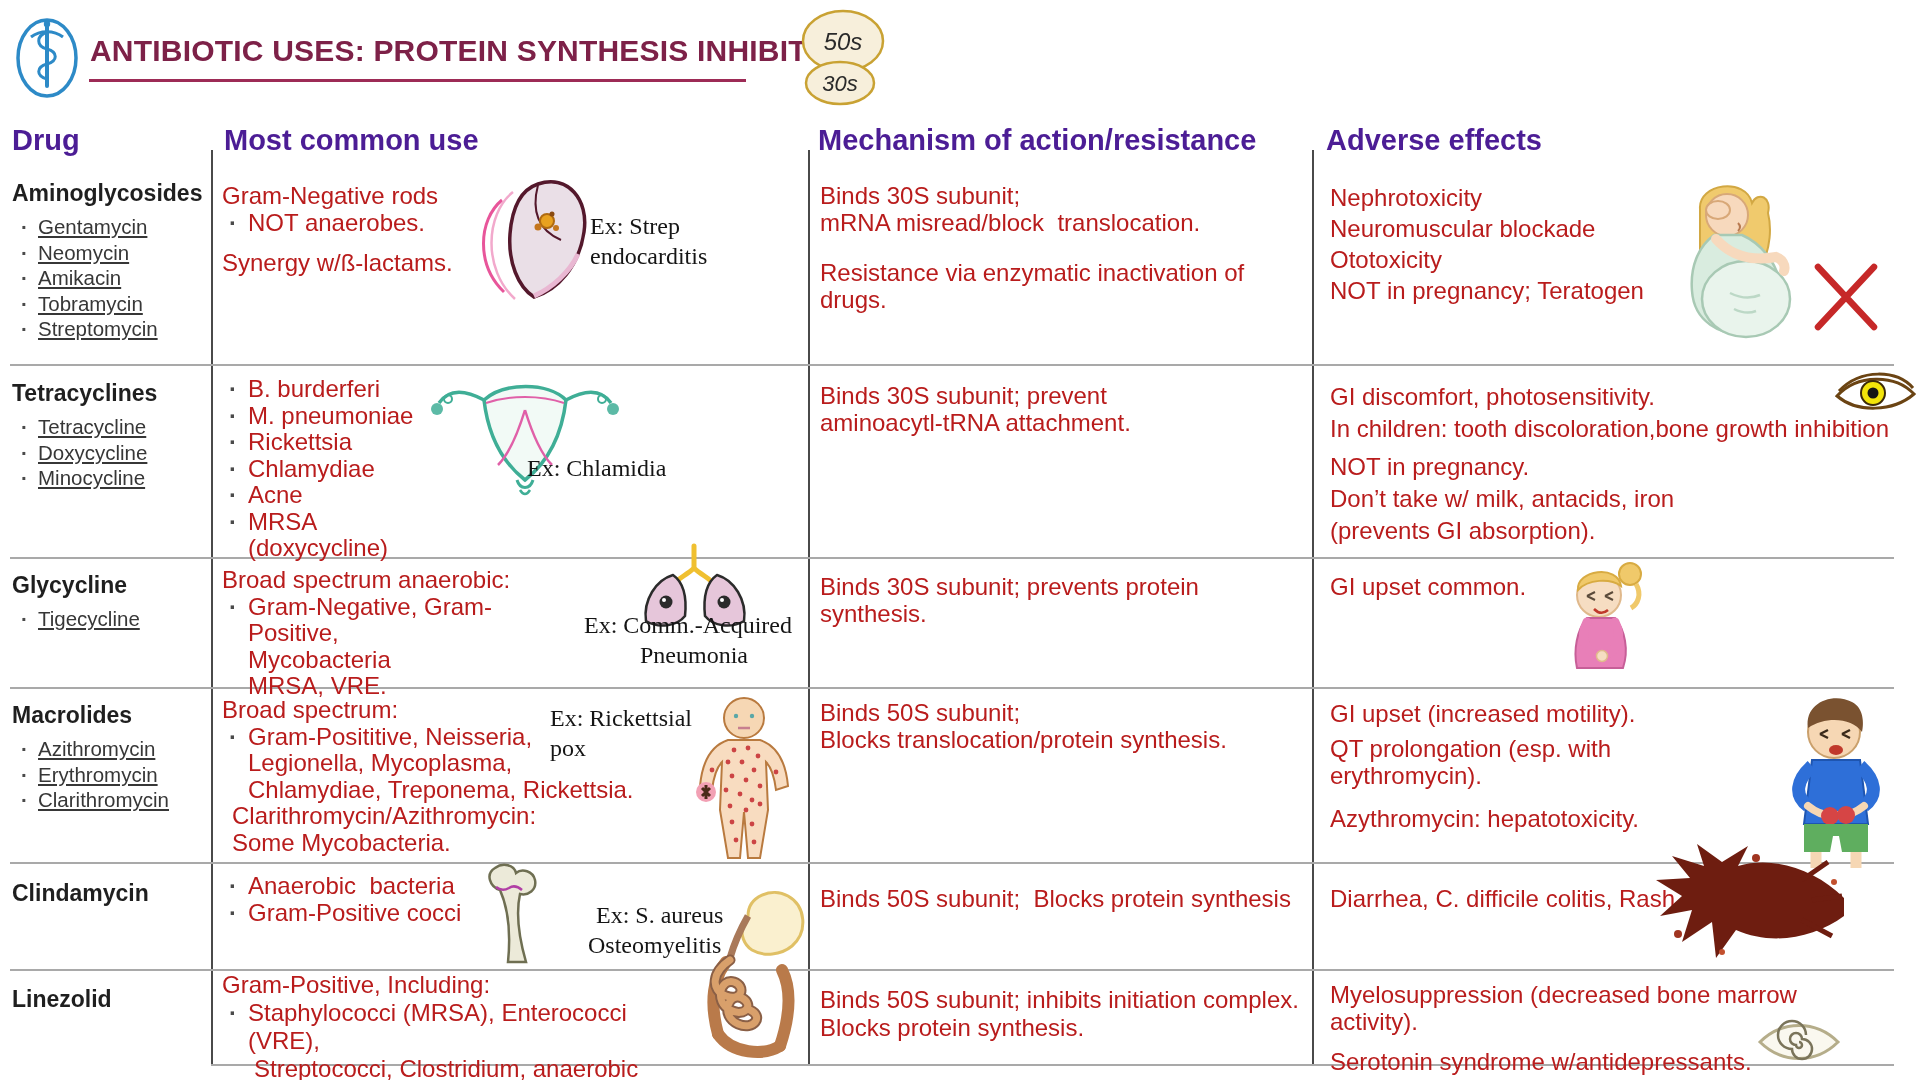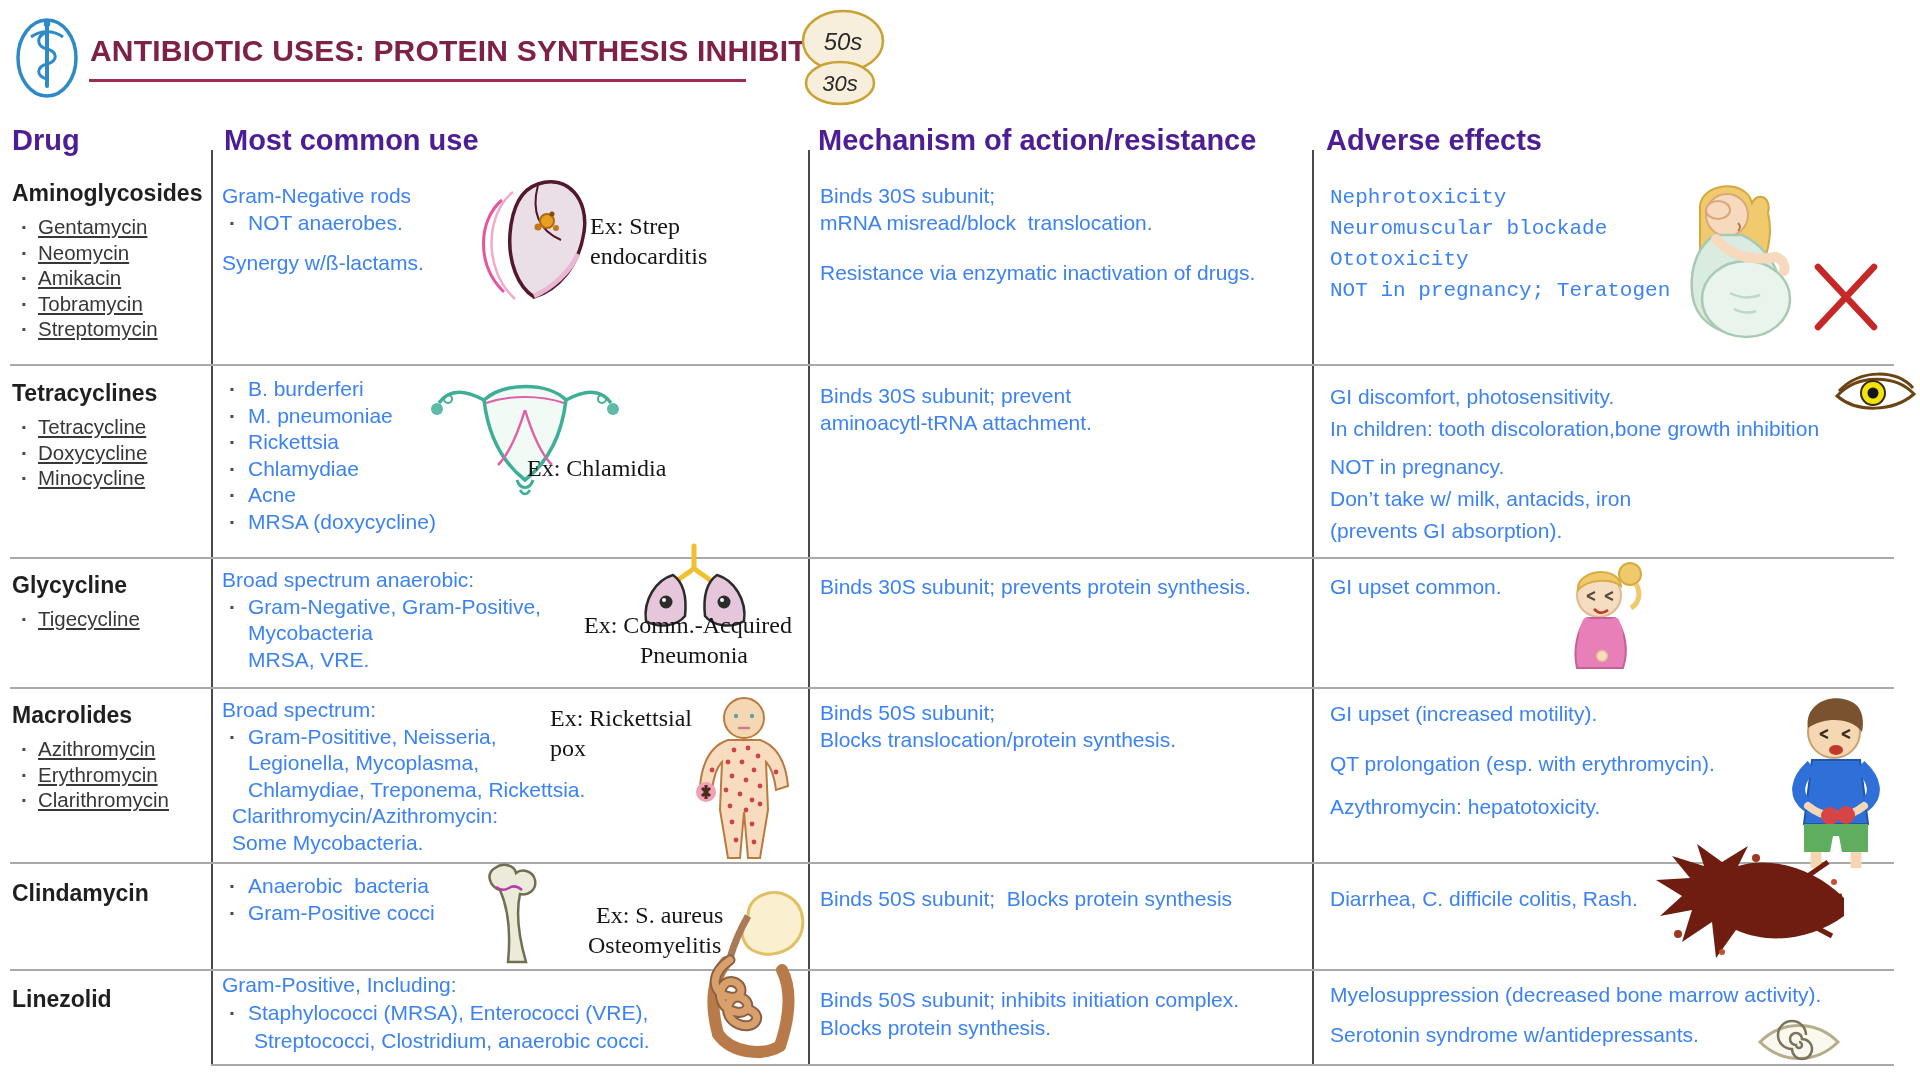--- a/index.html
+++ b/index.html
@@ -8,31 +8,31 @@
   .abs{position:absolute;}
   .title{position:absolute;left:90px;top:34px;font-size:30px;font-weight:700;color:#7d2148;letter-spacing:.2px;}
   .title-underline{position:absolute;left:89px;top:79px;width:657px;height:3px;background:#9d2b56;}
   .colhead{position:absolute;top:124px;font-size:29px;font-weight:600;color:#4c1d95;}
   .vline{position:absolute;top:150px;width:2px;height:914px;background:#4a4a4a;}
   .hline{position:absolute;left:10px;width:1884px;height:2px;background:#a9a9a9;}
   .cell{position:absolute;}
   .dname{font-size:23px;font-weight:600;color:#1f1f1f;margin-bottom:7px;}
   .ditem{position:relative;padding-left:26px;font-size:20.5px;line-height:25.5px;color:#373737;text-decoration:underline;}
   .ditem::before{content:"·";position:absolute;left:9px;font-weight:700;color:#4a4a4a;}
-  .txt{font-size:21px;line-height:26.5px;color:#3b82f6;white-space:pre-wrap;}
+  .txt{font-size:24px;line-height:26.5px;color:#b91c1c;white-space:pre-wrap;}
   .bul{position:relative;padding-left:26px;}
   .bul::before{content:"·";position:absolute;left:7px;font-weight:700;color:#4a4a4a;}
   .cont{padding-left:26px;}
   .ind10{padding-left:10px;}
   .lh27 .txt,.txt.lh27{line-height:27px;}
   .lh28 .txt,.txt.lh28{line-height:28px;}
-  .lh31 .txt{line-height:31px;font-family:Liberation Mono, monospace;}
+  .lh31 .txt{line-height:31px;}
   .lh32 .txt{line-height:32px;}
   .mt10{margin-top:6px;} .mt13{margin-top:13px;} .mt14{margin-top:14px;}
-  .mt16{margin-top:16px;} .mt23{margin-top:23px;} .mt24{margin-top:24px;}
+  .mt16{margin-top:16px;} .mt23{margin-top:8px;} .mt24{margin-top:24px;}
   .ex{position:absolute;font-family:"Liberation Serif","DejaVu Serif",serif;
       font-size:24px;line-height:30px;color:#151515;white-space:nowrap;}
   svg{display:block;}
 </style>
 </head>
 <body>
 
 <div class="page">
 
   <svg class="abs" style="left:14px;top:16px" width="66" height="84" viewBox="0 0 66 84">

